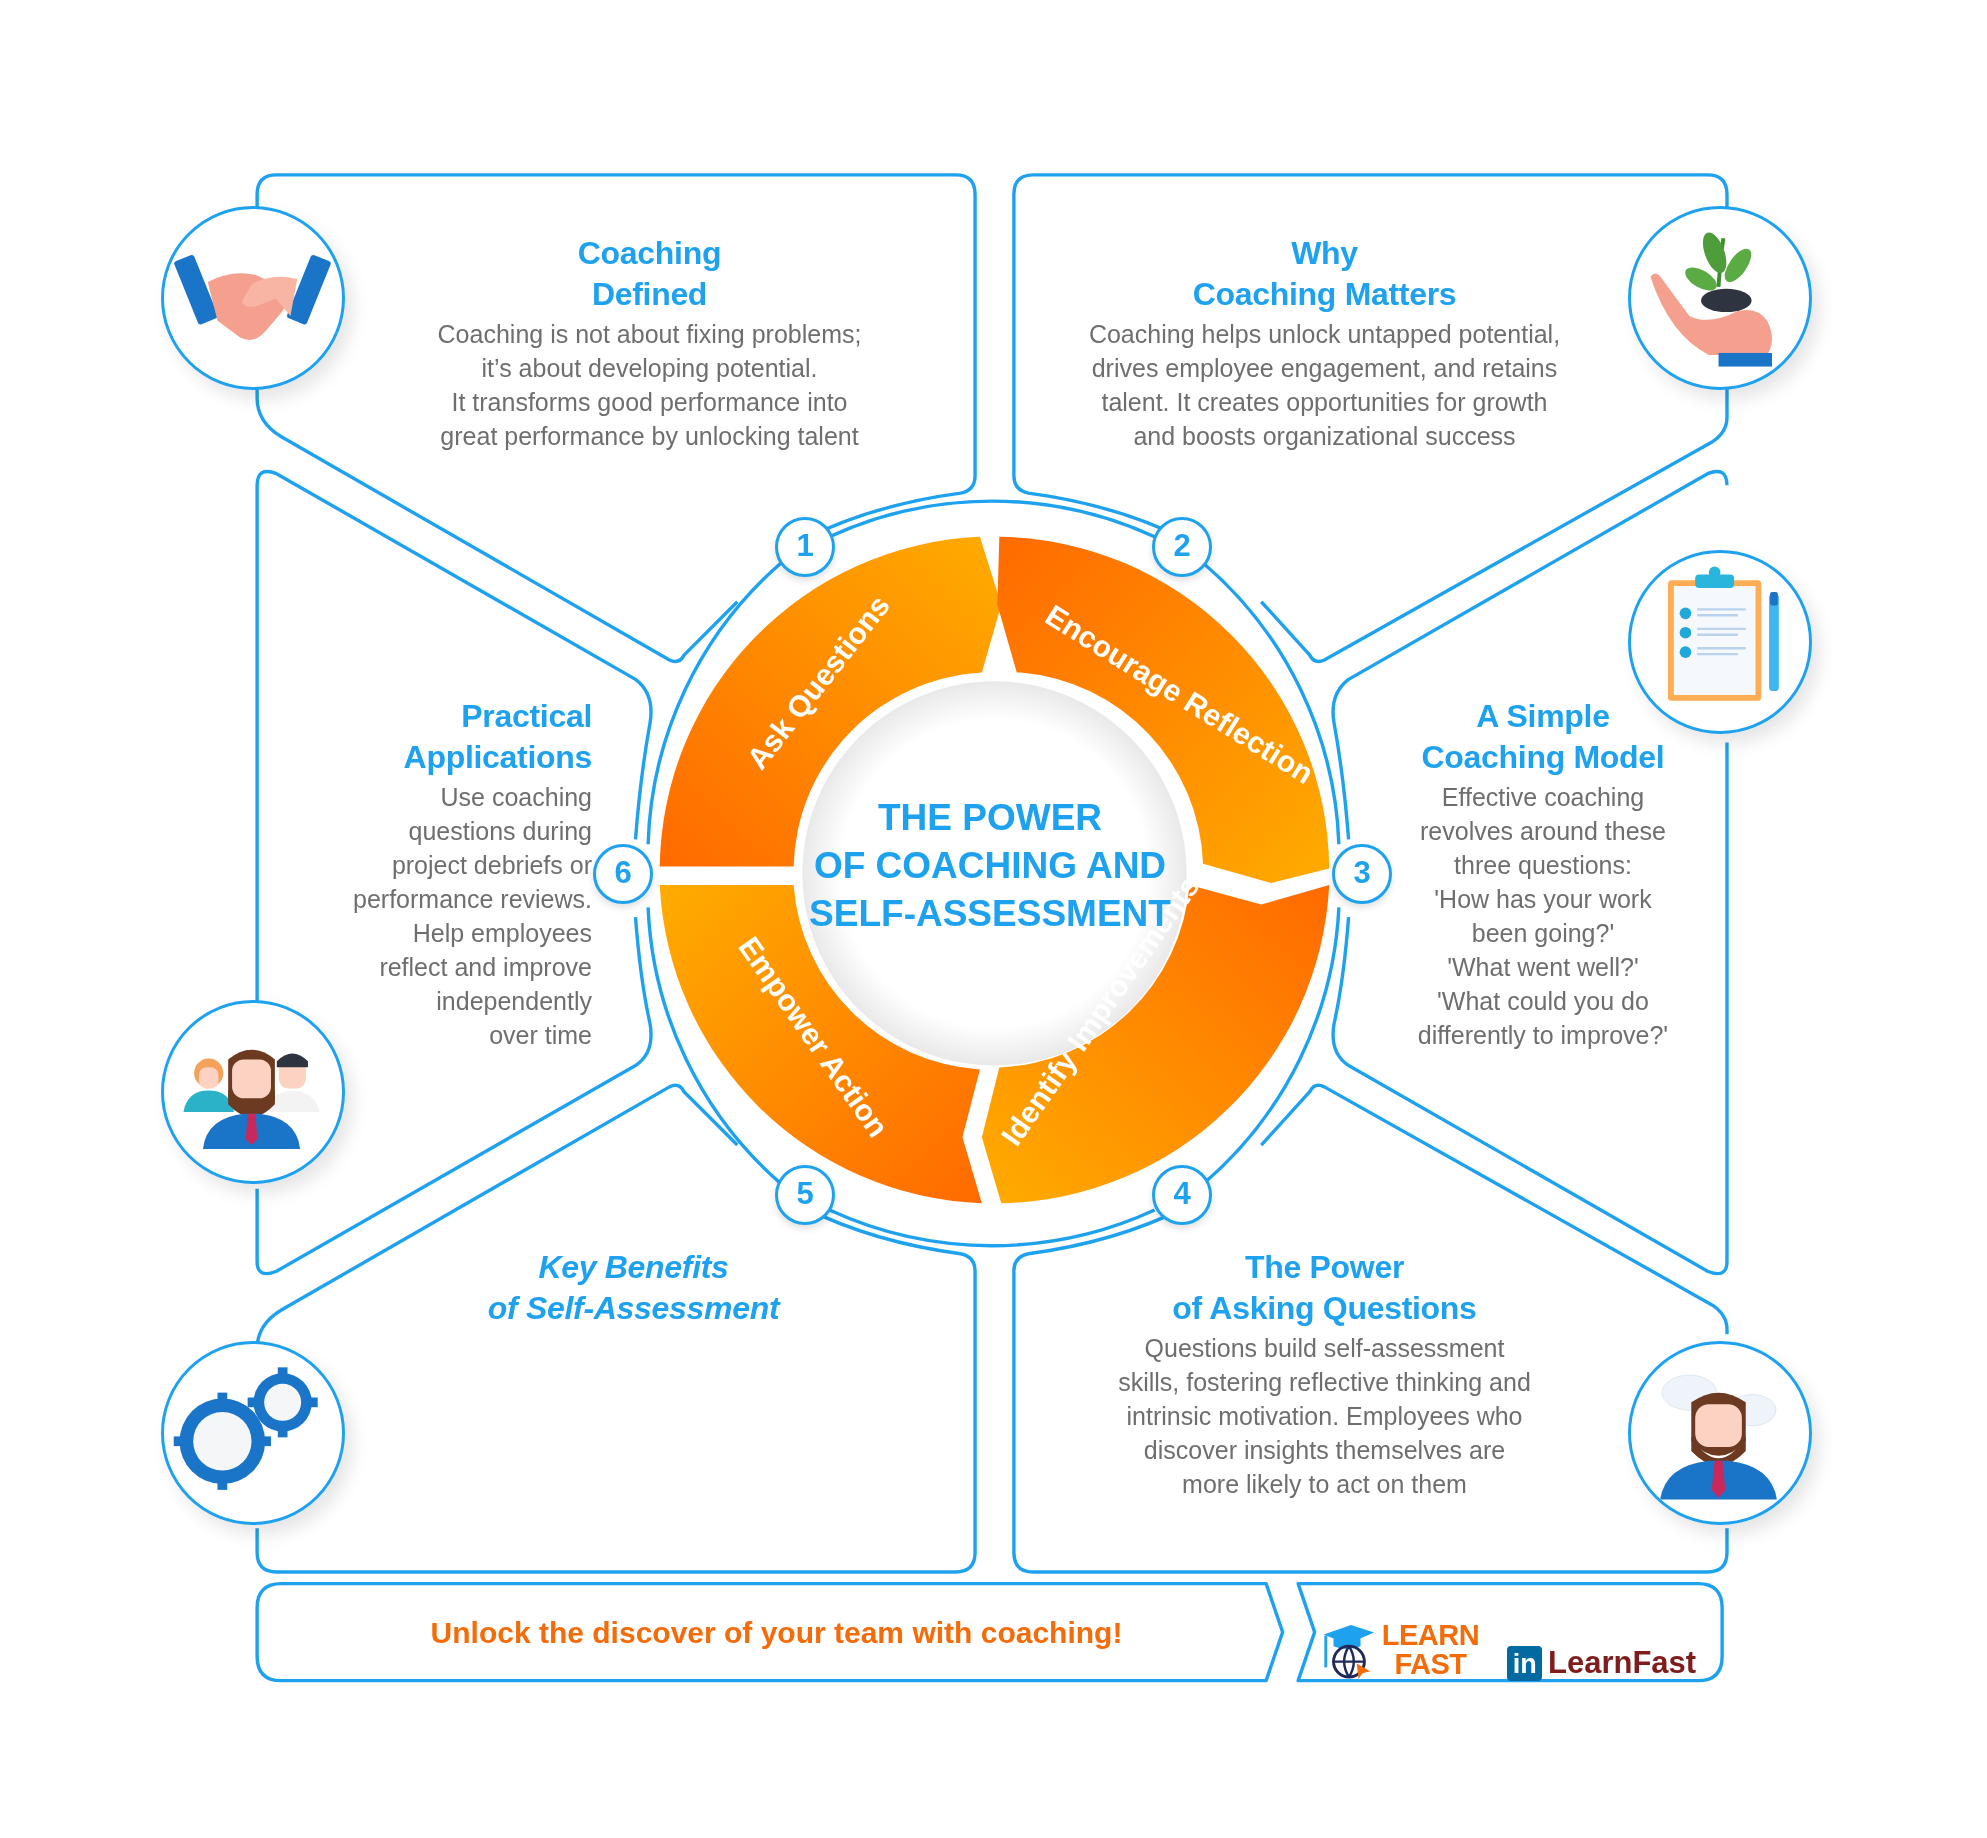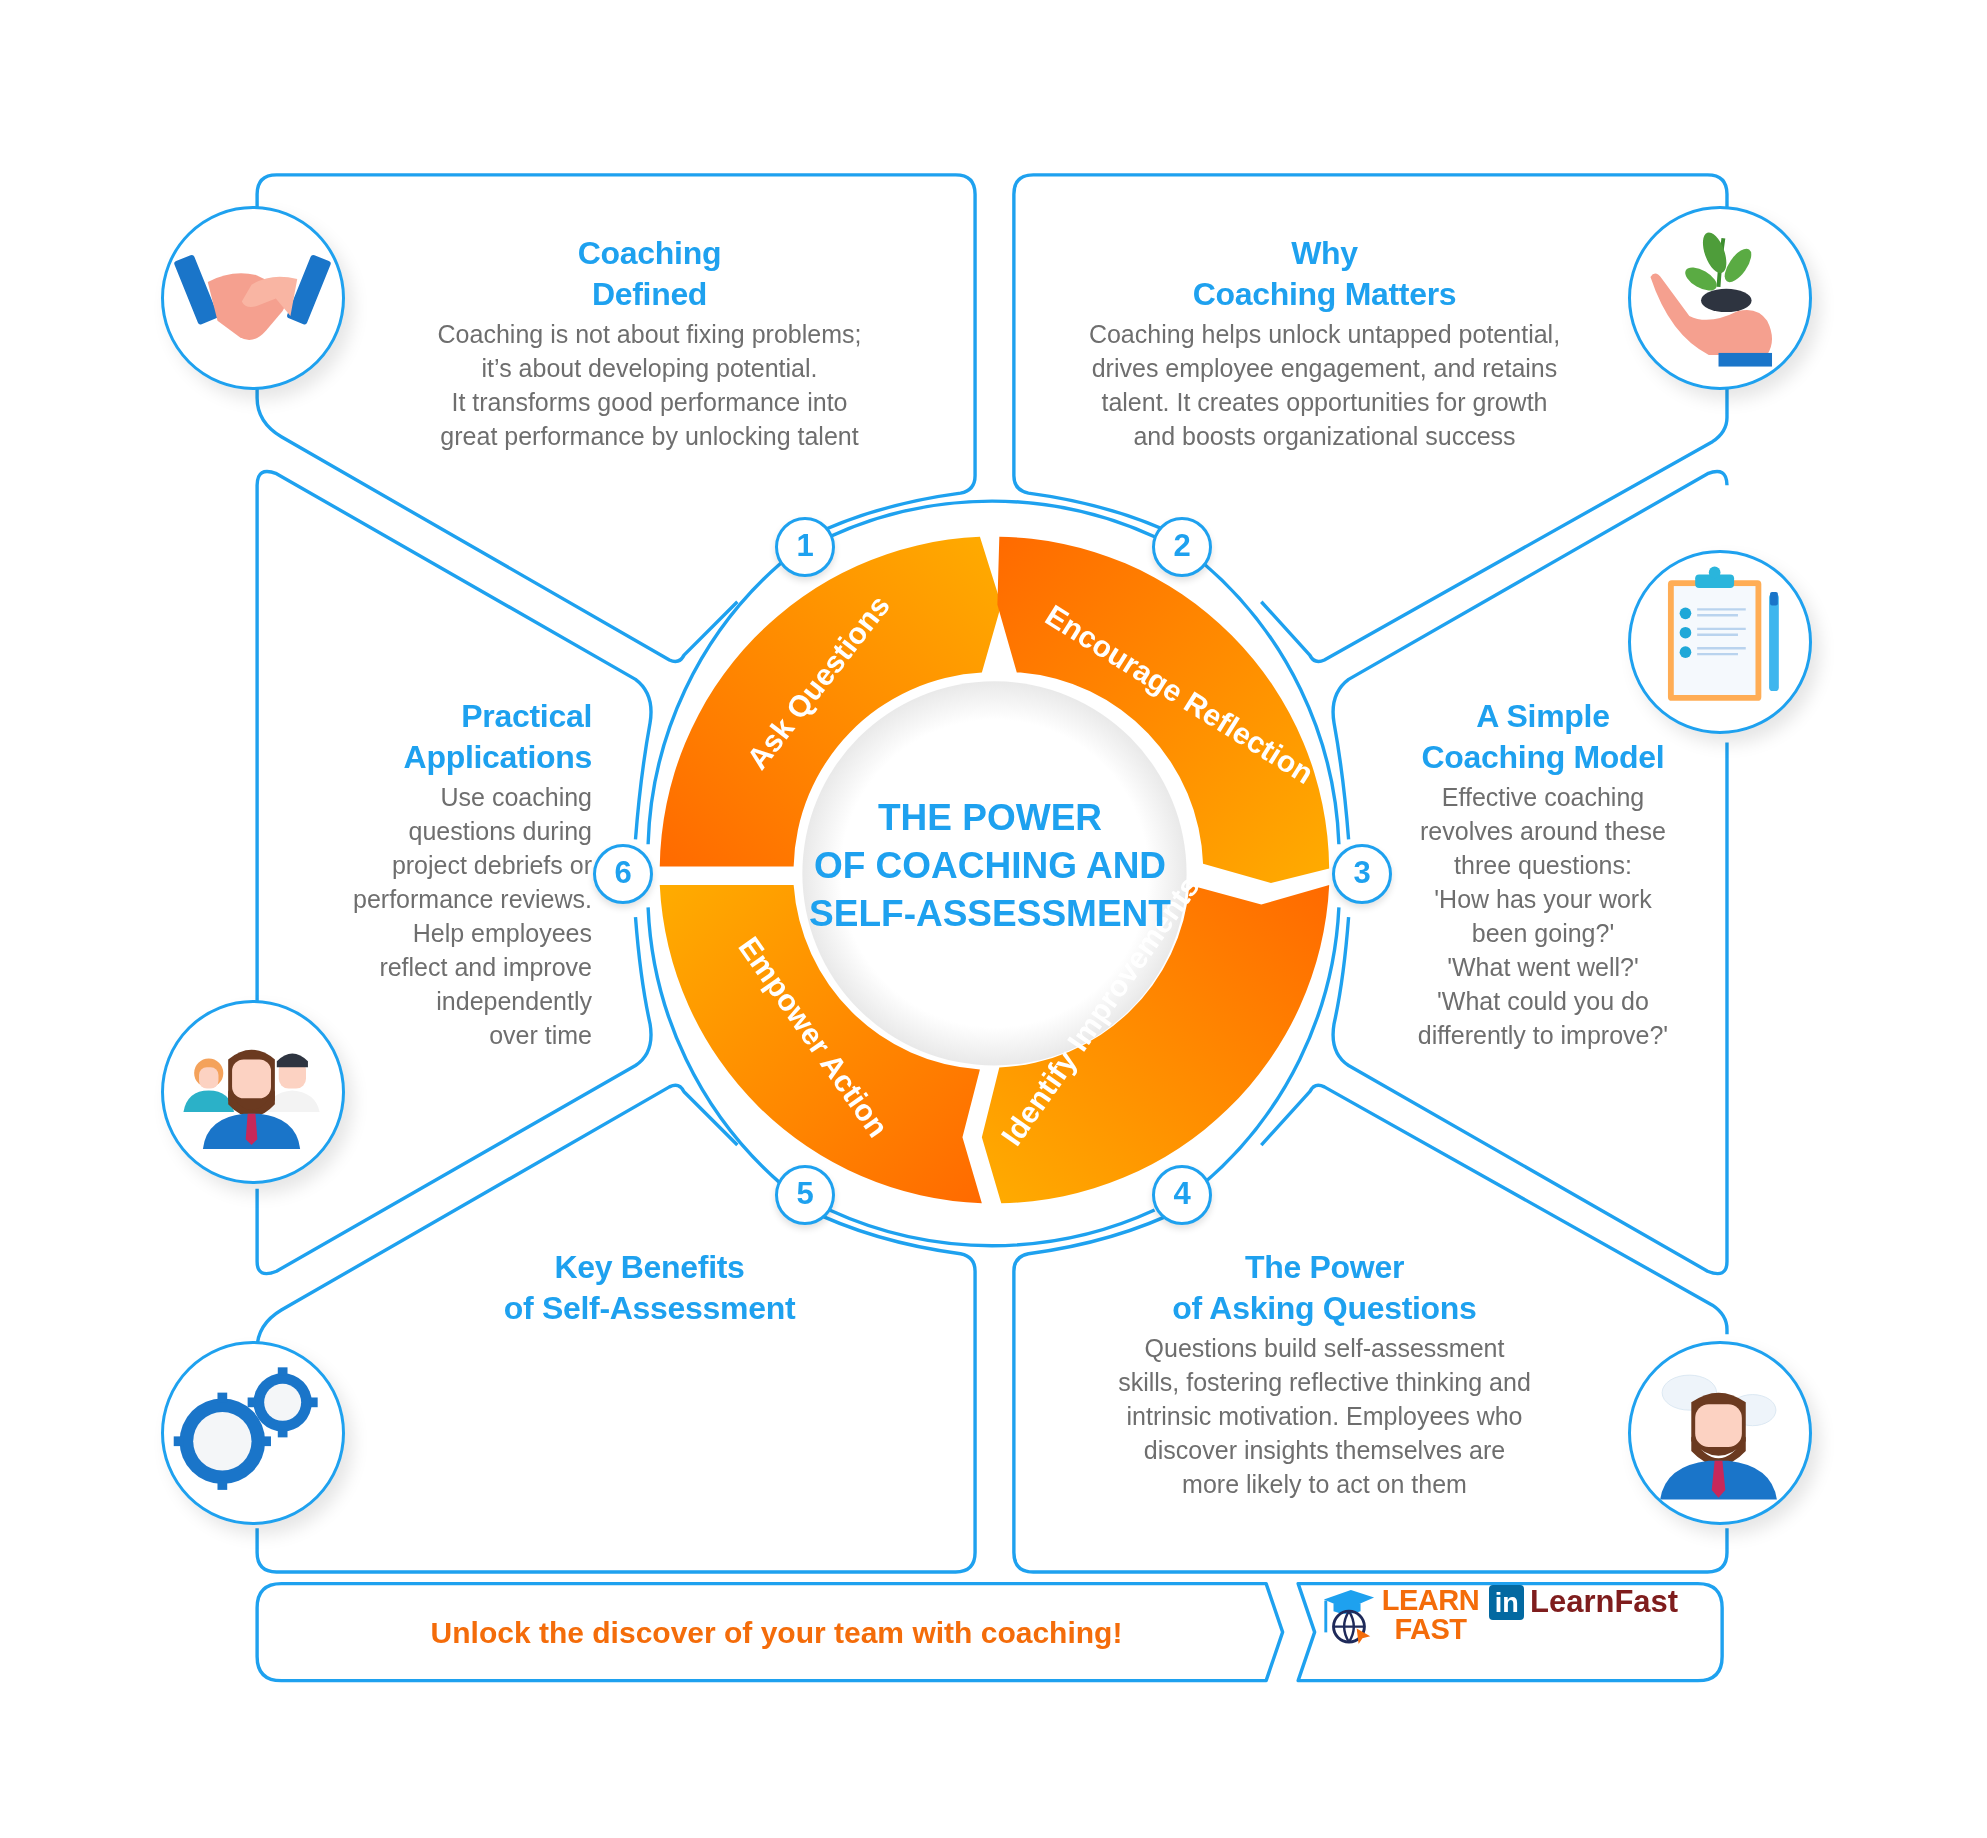--- a/index.html
+++ b/index.html
@@ -6,21 +6,21 @@
   body { width: 1987px; height: 1839px; position: relative; overflow: hidden; font-family: "Liberation Sans", sans-serif; }
   #canvas { position: absolute; left: 0; top: 0; width: 1987px; height: 1839px; }
   .block { position: absolute; text-align: center; }
   .block .title { color: #1ea1ef; font-weight: bold; font-size: 32px; line-height: 41px; letter-spacing: -0.3px; }
   .block .body { color: #6e6e6e; font-size: 25px; line-height: 34px; margin-top: 1.9px; white-space: pre-line; }
   .center-title { position: absolute; left: 796px; top: 794px; width: 388px; text-align: center; color: #1ea1ef; font-weight: bold; font-size: 37px; line-height: 48px; white-space: pre-line; }
   .num { position: absolute; width: 60px; height: 60px; border-radius: 50%; border: 3.9px solid #1ea1ef; background: #fff; box-sizing: border-box; color: #1ea1ef; font-weight: bold; font-size: 31px; line-height: 52px; text-align: center; box-shadow: 0 3.9px 7.8px rgba(0,0,0,0.12); }
   .icon-circle { position: absolute; width: 184px; height: 184px; border-radius: 50%; border: 3.9px solid #1ea1ef; background: #fff; box-sizing: border-box; box-shadow: 7.8px 9.7px 17.5px rgba(0,0,0,0.10); overflow: hidden; }
   .icon-circle svg { position: absolute; left: 0; top: 0; }
   .tagline { position: absolute; left: 262px; top: 1584px; width: 1029px; height: 97px; line-height: 97px; text-align: center; color: #f46c0a; font-weight: bold; font-size: 30px; }
-  .brand { position: absolute; left: 1320px; top: 1584px; height: 97px; display: flex; align-items: flex-start; gap: 10px; }
+  .brand { position: absolute; left: 1320px; top: 1584px; height: 97px; display: flex; align-items: flex-end; gap: 28px; }
   .brand-learn { color: #f46c0a; font-weight: bold; font-size: 29px; line-height: 29px; text-align: center; letter-spacing: -0.5px; }
   .li-badge { width: 35px; height: 35px; background: #0369a1; color: #fff; border-radius: 3.9px; font-weight: bold; font-size: 27px; line-height: 37px; text-align: center; }
   .li-name { color: #7f1d1d; font-weight: bold; font-size: 31px; }
   .seg-label { font-family: "Liberation Sans", sans-serif; font-weight: bold; font-size: 31px; fill: #ffffff; }
 </style>
 </head>
 <body>
 
 <svg id="canvas" viewBox="0 0 2048 1895" xmlns="http://www.w3.org/2000/svg">
   <defs>
@@ -130,21 +130,21 @@
 <div class="block" style="left:1053px; top:1247px; width:543px;">
   <div class="title" style="white-space:pre-line;">The Power
 of Asking Questions</div>
   <div class="body">Questions build self-assessment
 skills, fostering reflective thinking and
 intrinsic motivation. Employees who
 discover insights themselves are
 more likely to act on them</div>
 </div>
 
-<div class="block" style="left:378px; top:1247px; width:543px;">
+<div class="block" style="left:362px; top:1247px; width:543px;font-style:italic;">
   <div class="title" style="white-space:pre-line;">Key Benefits
 of Self-Assessment</div>
 </div>
 
 <div class="block" style="left:281px; top:696px; width:311px;text-align:right;">
   <div class="title" style="white-space:pre-line;">Practical
 Applications</div>
   <div class="body">Use coaching
 questions during
 project debriefs or

